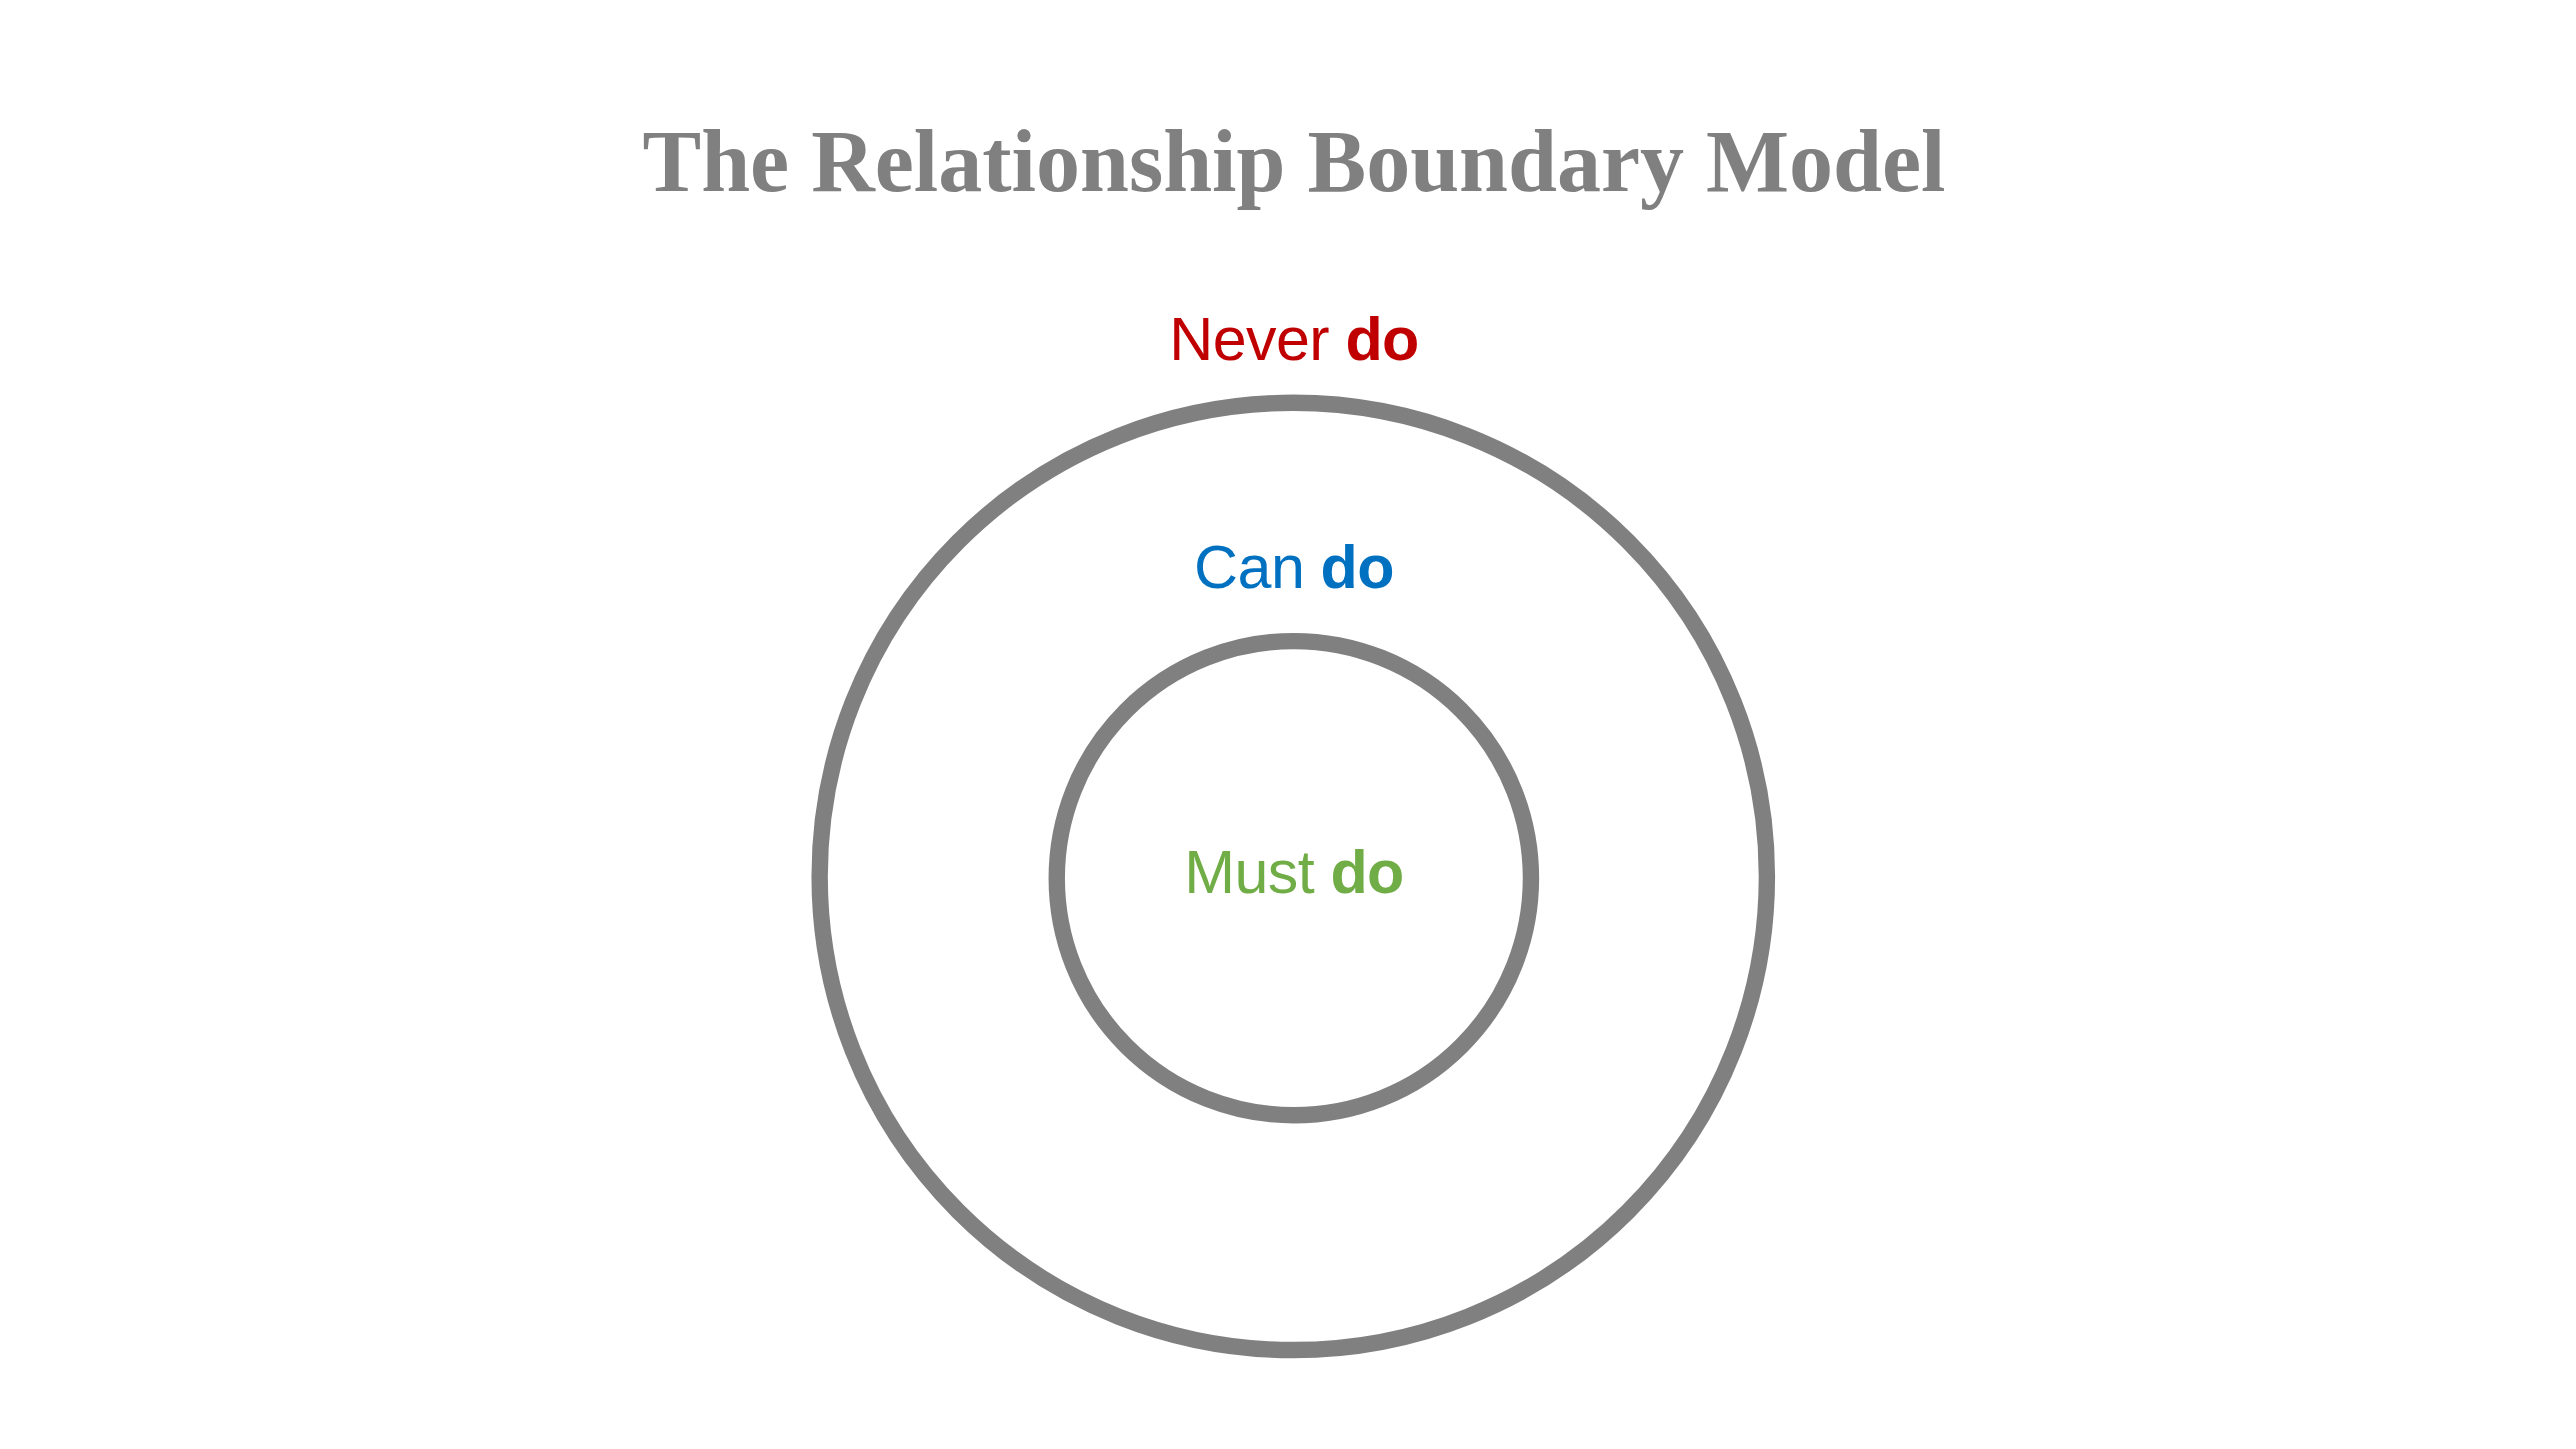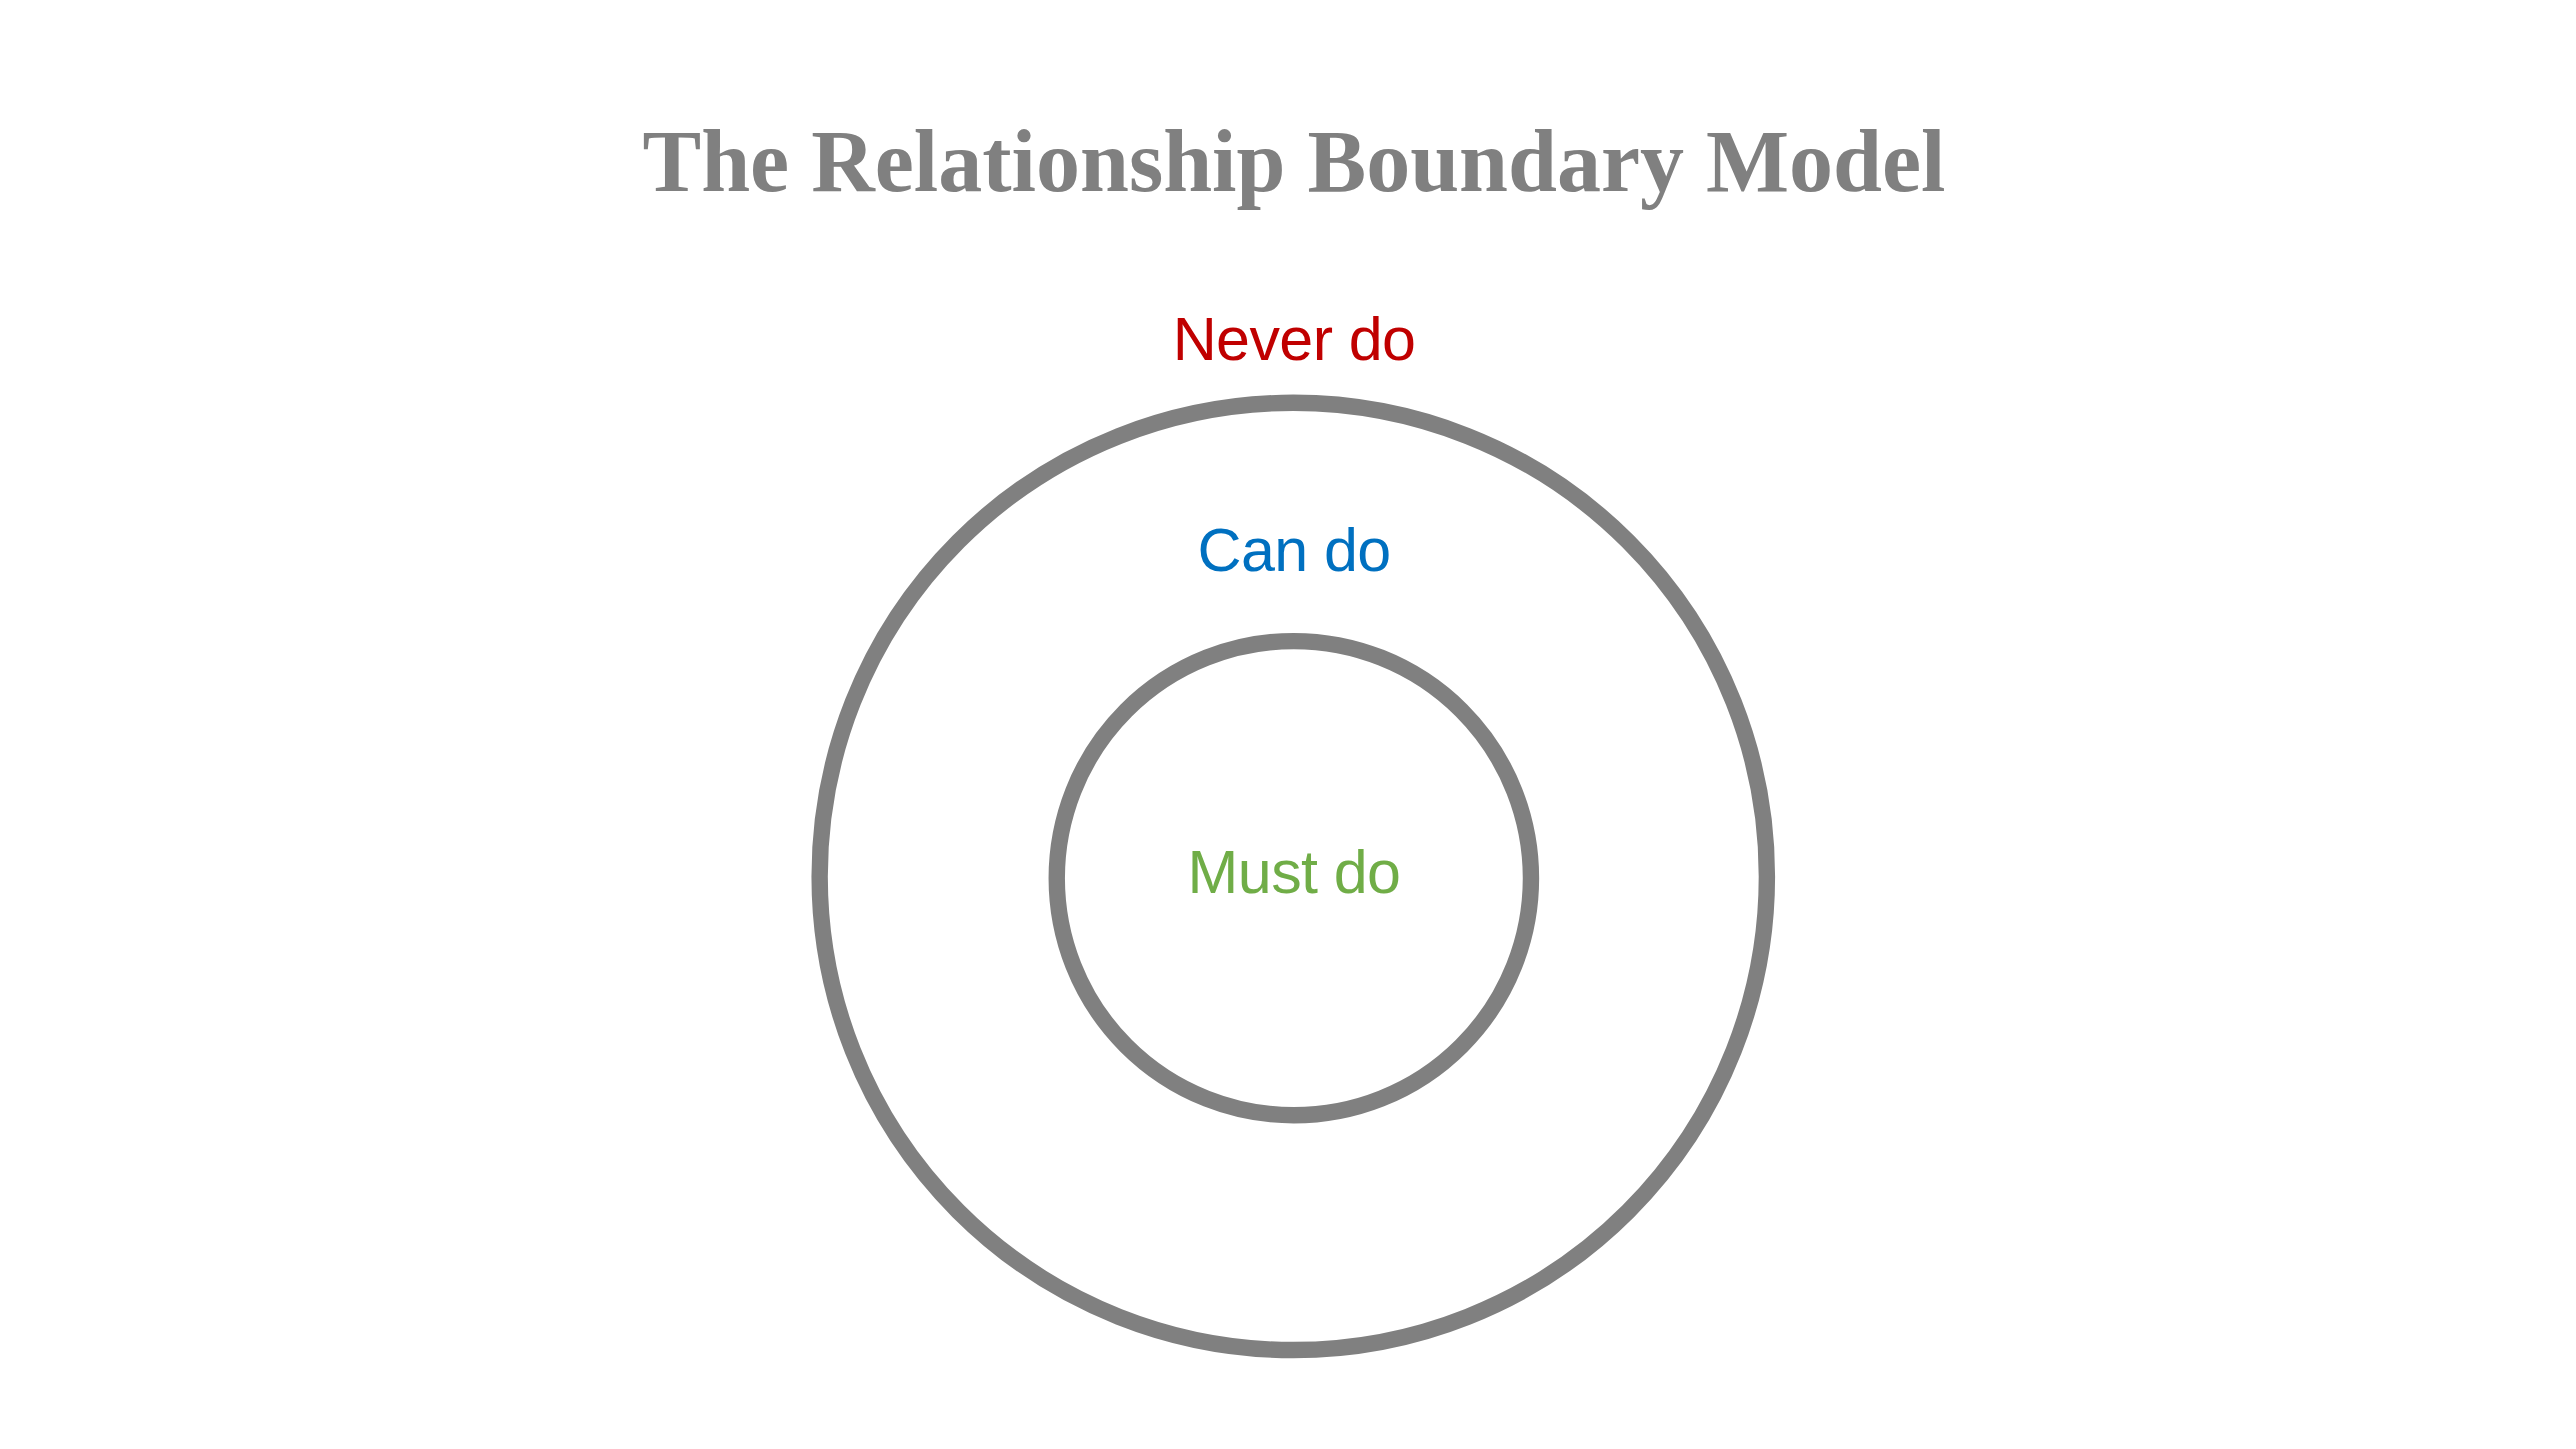--- a/index.html
+++ b/index.html
@@ -42,23 +42,23 @@
     position: absolute;
     left: 1294px;
     transform: translateX(-50%);
     font-family: "Liberation Sans", sans-serif;
     font-size: 61px;
     line-height: 1;
     white-space: nowrap;
     letter-spacing: -0.6px;
   }
   .zone-label .bold-part { font-weight: 400; }
-  .zone-label .rest-part { font-weight: 400; }
+  .zone-label .rest-part { font-weight: 700; }
   .zone-label.never { top: 309px; }
-  .zone-label.can   { top: 520px; }
+  .zone-label.can   { top: 537px; }
   .zone-label.must  { top: 842px; }
 </style>
 </head>
 <body>
 
 <div class="stage">
 
   <svg class="rings-svg" viewBox="0 0 4400 2475" aria-hidden="true">
     <circle cx="2209" cy="1497" r="809" fill="none" stroke-width="28" stroke="#808080"></circle>
     <circle cx="2210" cy="1500" r="405" fill="none" stroke-width="28" stroke="#808080"></circle>

